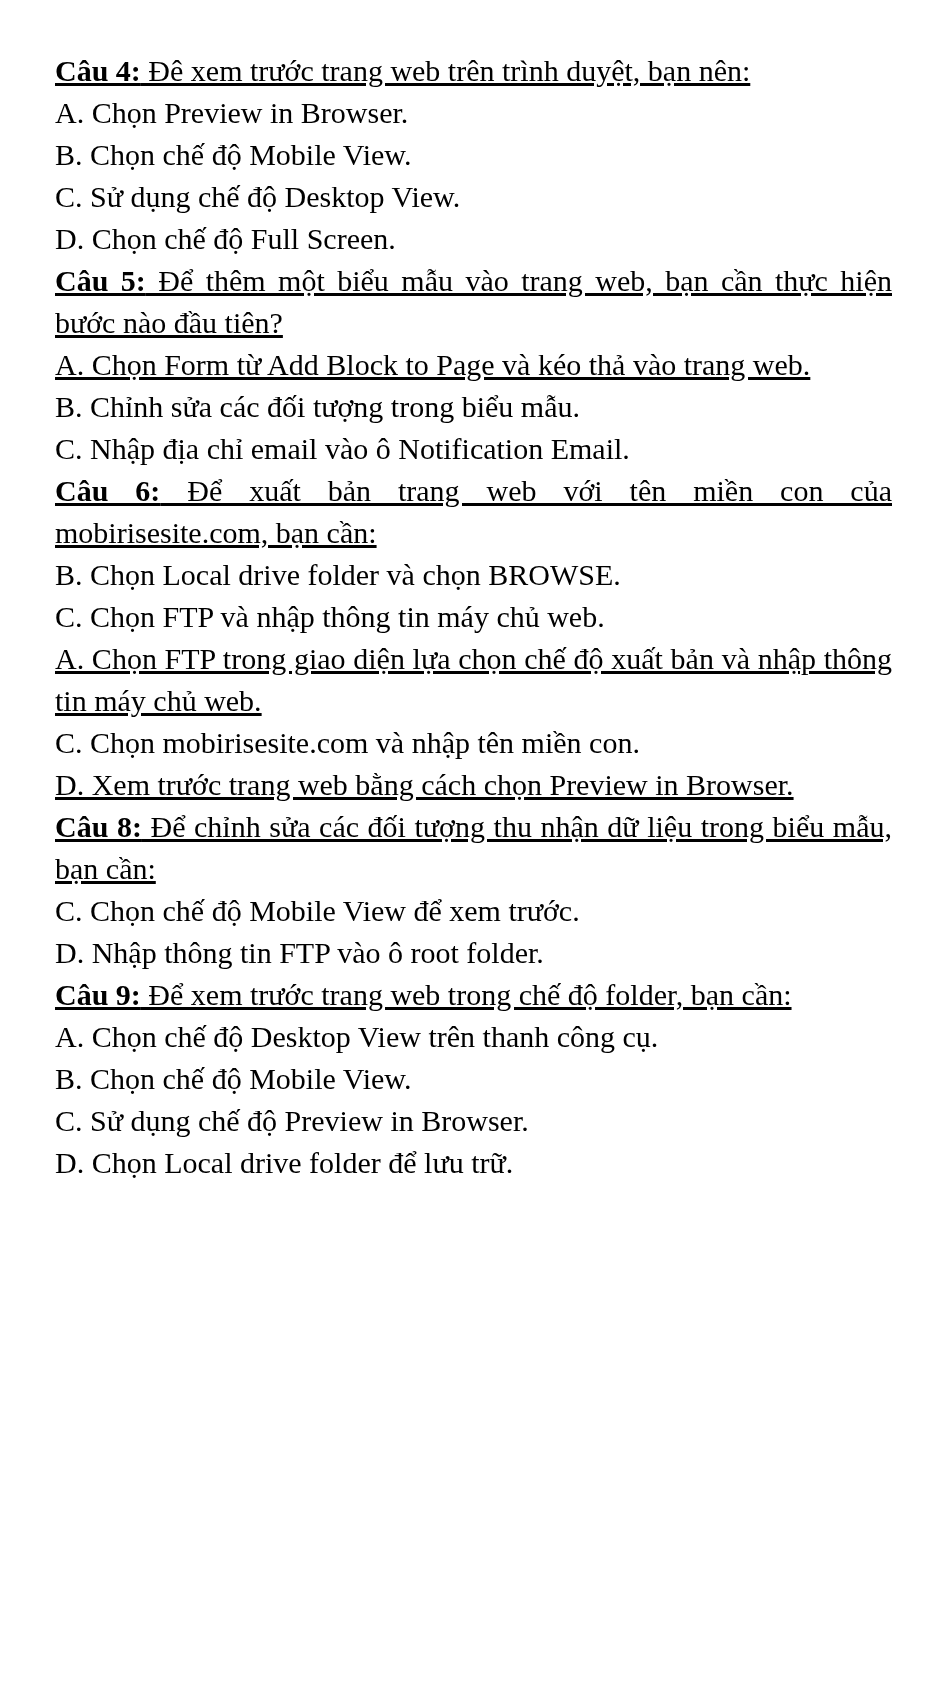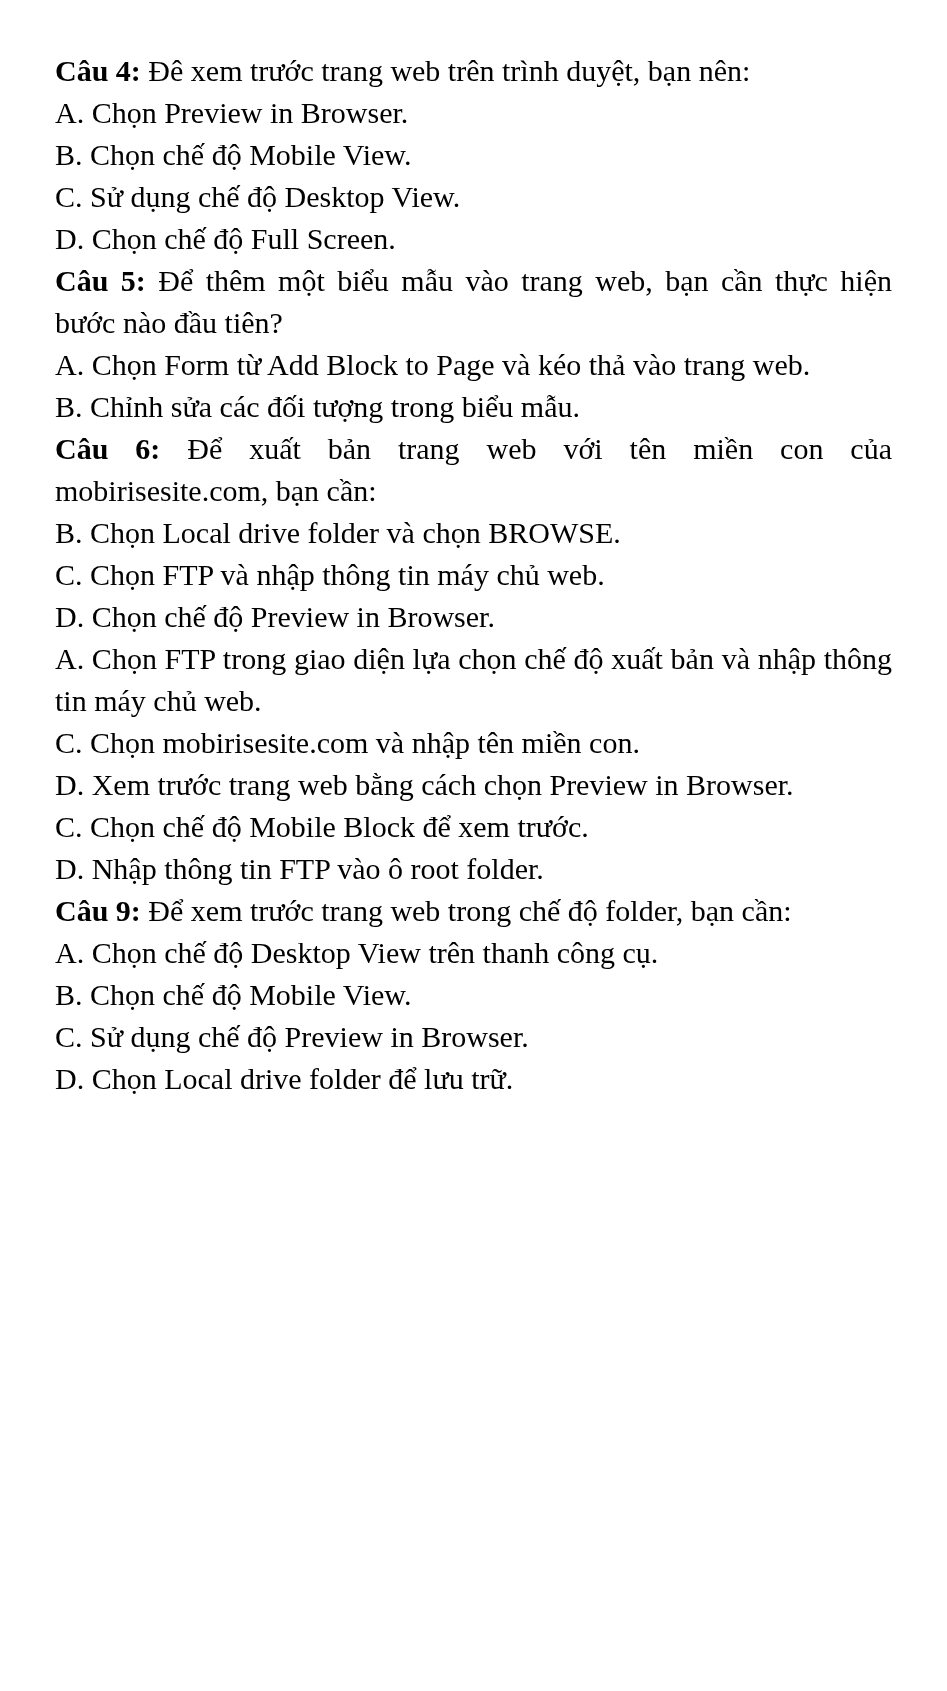--- a/index.html
+++ b/index.html
@@ -23,20 +23,21 @@
     .q-label {
       font-weight: bold;
     }
     .option {
       text-align: justify;
       text-justify: inter-word;
     }
     .justify {
       text-align: justify;
       text-justify: inter-word;
+      text-decoration: underline;
     }
   </style>
 </head>
 <body>
 
 <div>
 
   <div class="question">
     <div class="q-line justify">
       <span class="q-label">Câu 4:</span><span> Đê xem trước trang web trên trình duyệt, bạn nên:</span>
@@ -46,39 +47,42 @@
     <div class="option">C. Sử dụng chế độ Desktop View.</div>
     <div class="option">D. Chọn chế độ Full Screen.</div>
   </div>
 
   <div class="question">
     <div class="q-line justify">
       <span class="q-label">Câu 5:</span><span> Để thêm một biểu mẫu vào trang web, bạn cần thực hiện bước nào đầu tiên?</span>
     </div>
     <div class="option justify">A. Chọn Form từ Add Block to Page và kéo thả vào trang web.</div>
     <div class="option">B. Chỉnh sửa các đối tượng trong biểu mẫu.</div>
+    <div class="option">C. Nhập địa chỉ email vào ô Notification Email.</div>
   </div>
 
   <div class="question">
     <div class="q-line justify">
       <span class="q-label">Câu 6:</span><span> Để xuất bản trang web với tên miền con của mobirisesite.com, bạn cần:</span>
     </div>
     <div class="option">B. Chọn Local drive folder và chọn BROWSE.</div>
     <div class="option">C. Chọn FTP và nhập thông tin máy chủ web.</div>
-    <div class="option">D. Chọn chế độ Preview in Browser.</div>
   </div>
 
   <div class="question">
     <div class="option justify">A. Chọn FTP trong giao diện lựa chọn chế độ xuất bản và nhập thông tin máy chủ web.</div>
     <div class="option">C. Chọn mobirisesite.com và nhập tên miền con.</div>
     <div class="option justify">D. Xem trước trang web bằng cách chọn Preview in Browser.</div>
   </div>
 
   <div class="question">
-    <div class="option">C. Chọn chế độ Mobile Block để xem trước.</div>
+    <div class="q-line justify">
+      <span class="q-label">Câu 8:</span><span> Để chỉnh sửa các đối tượng thu nhận dữ liệu trong biểu mẫu, bạn cần:</span>
+    </div>
+    <div class="option">C. Chọn chế độ Mobile View để xem trước.</div>
     <div class="option">D. Nhập thông tin FTP vào ô root folder.</div>
   </div>
 
   <div class="question">
     <div class="q-line justify">
       <span class="q-label">Câu 9:</span><span> Để xem trước trang web trong chế độ folder, bạn cần:</span>
     </div>
     <div class="option">A. Chọn chế độ Desktop View trên thanh công cụ.</div>
     <div class="option">B. Chọn chế độ Mobile View.</div>
     <div class="option">C. Sử dụng chế độ Preview in Browser.</div>

